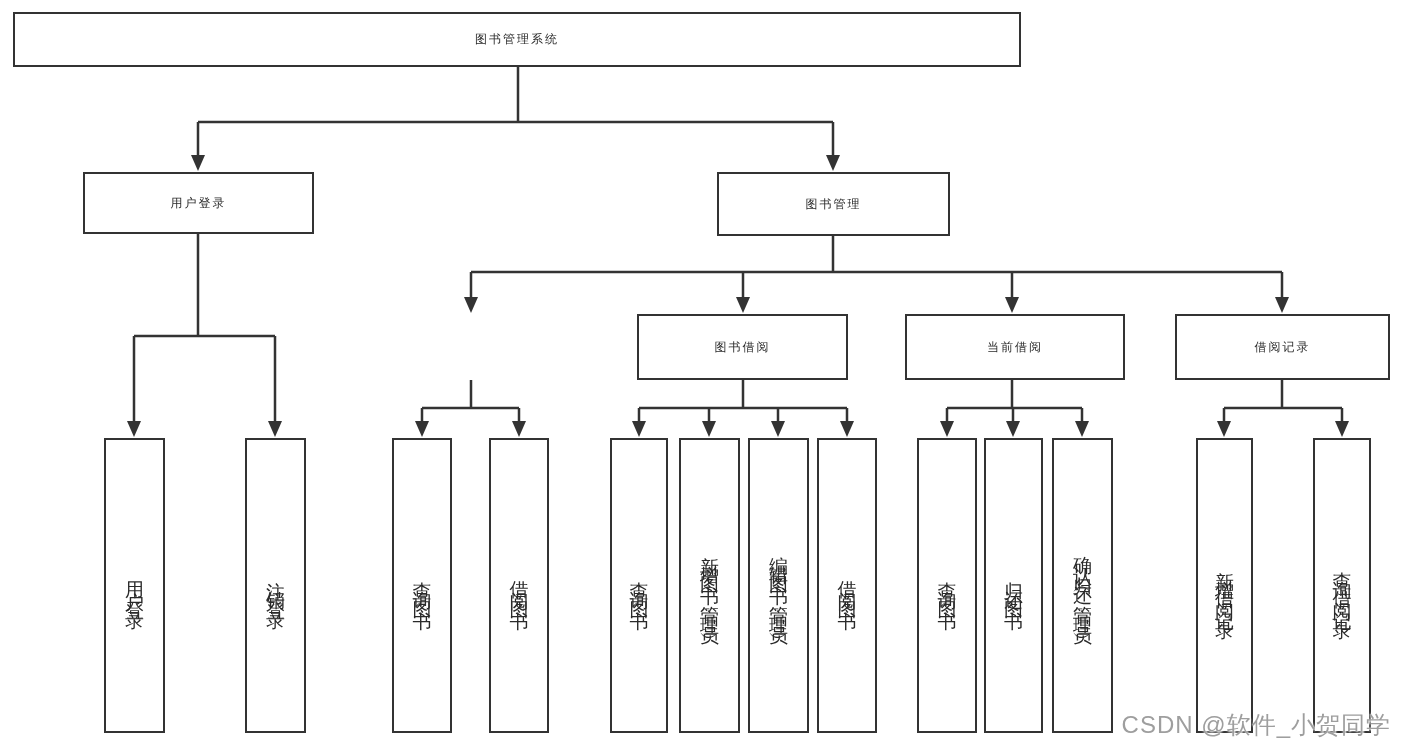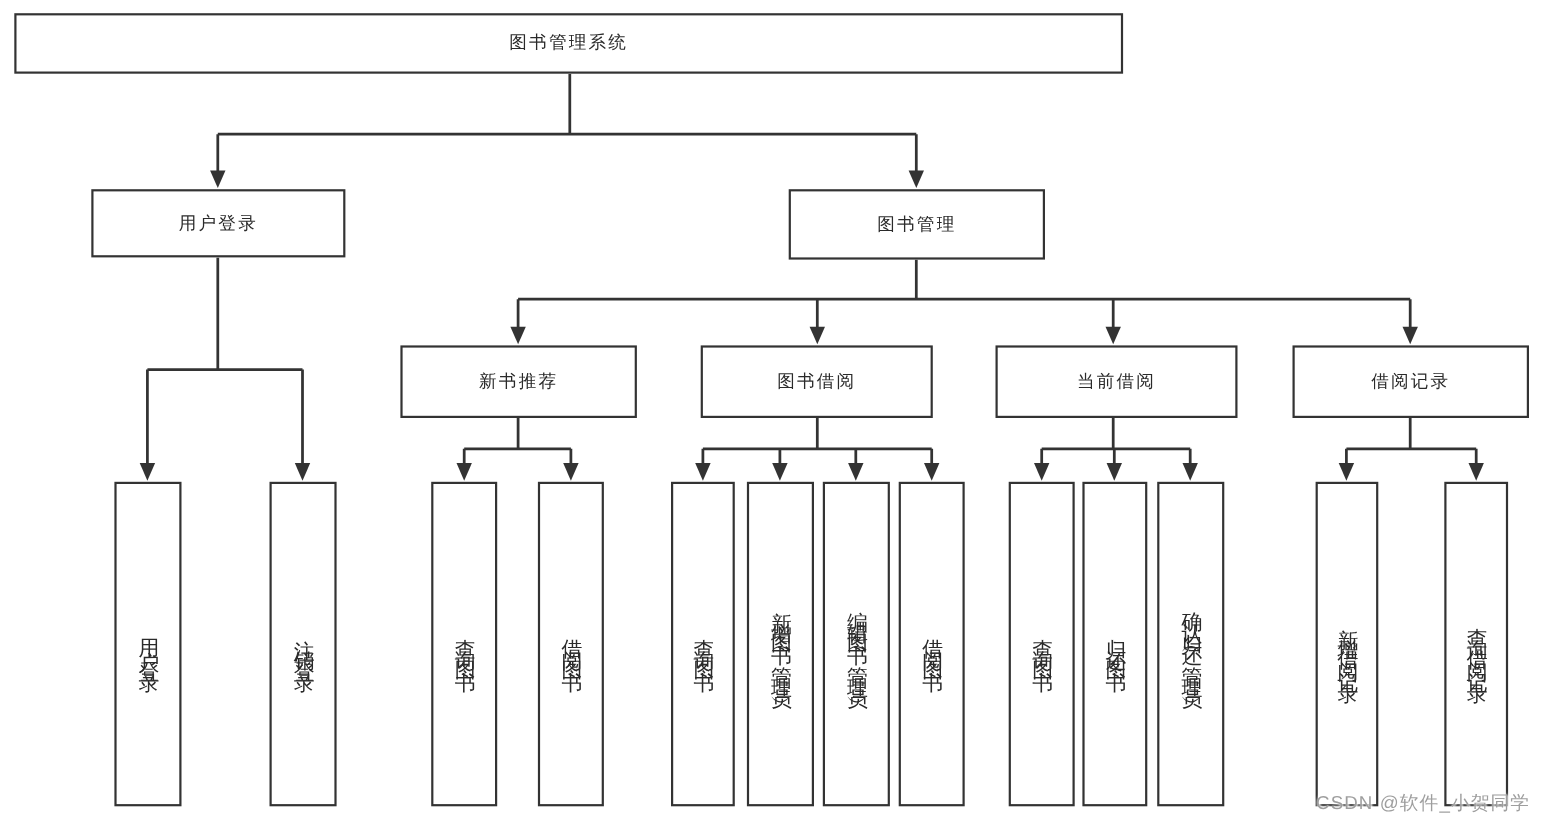--- a/index.html
+++ b/index.html
@@ -33,36 +33,36 @@
   }
   .box {
     position: absolute;
     box-sizing: border-box;
     background: #ffffff;
     border: 2.5px solid #333333;
     display: flex;
     align-items: center;
     justify-content: center;
     color: #2a2a2a;
-    font-size: 16px;
+    font-size: 12px;
     letter-spacing: 2px;
     white-space: nowrap;
   }
   .leaf {
     writing-mode: vertical-rl;
     text-orientation: mixed;
     letter-spacing: 10px;
     font-size: 19px;
     white-space: normal;
   }
   .watermark {
     position: absolute;
     right: 14px;
     bottom: 6px;
-    font-size: 17px;
+    font-size: 24px;
     color: #9e9e9e;
     letter-spacing: 1px;
     text-shadow: 0 0 3px #ffffff, 1px 1px 2px #ffffff;
   }
 </style>
 </head>
 <body>
 
 <div class="canvas">
 
@@ -114,21 +114,20 @@
       <polygon points="1217,421 1231,421 1224,437"></polygon>
       <polygon points="1335,421 1349,421 1342,437"></polygon>
     </g>
   </svg>
 
   <div class="box" style="left:13px; top:12px; width:1008px; height:55px;">图书管理系统</div>
 
   <div class="box" style="left:83px; top:172px; width:231px; height:62px;">用户登录</div>
   <div class="box" style="left:717px; top:172px; width:233px; height:64px;">图书管理</div>
 
-  <div class="box" style="left:364px; top:314px; width:215px; height:66px;">新书推荐</div>
   <div class="box" style="left:637px; top:314px; width:211px; height:66px;">图书借阅</div>
   <div class="box" style="left:905px; top:314px; width:220px; height:66px;">当前借阅</div>
   <div class="box" style="left:1175px; top:314px; width:215px; height:66px;">借阅记录</div>
 
   <div class="box leaf" style="left:104px; top:438px; width:61px; height:295px;">用户登录</div>
   <div class="box leaf" style="left:245px; top:438px; width:61px; height:295px;">注销登录</div>
 
   <div class="box leaf" style="left:392px; top:438px; width:60px; height:295px;">查询图书</div>
   <div class="box leaf" style="left:489px; top:438px; width:60px; height:295px;">借阅图书</div>
 

